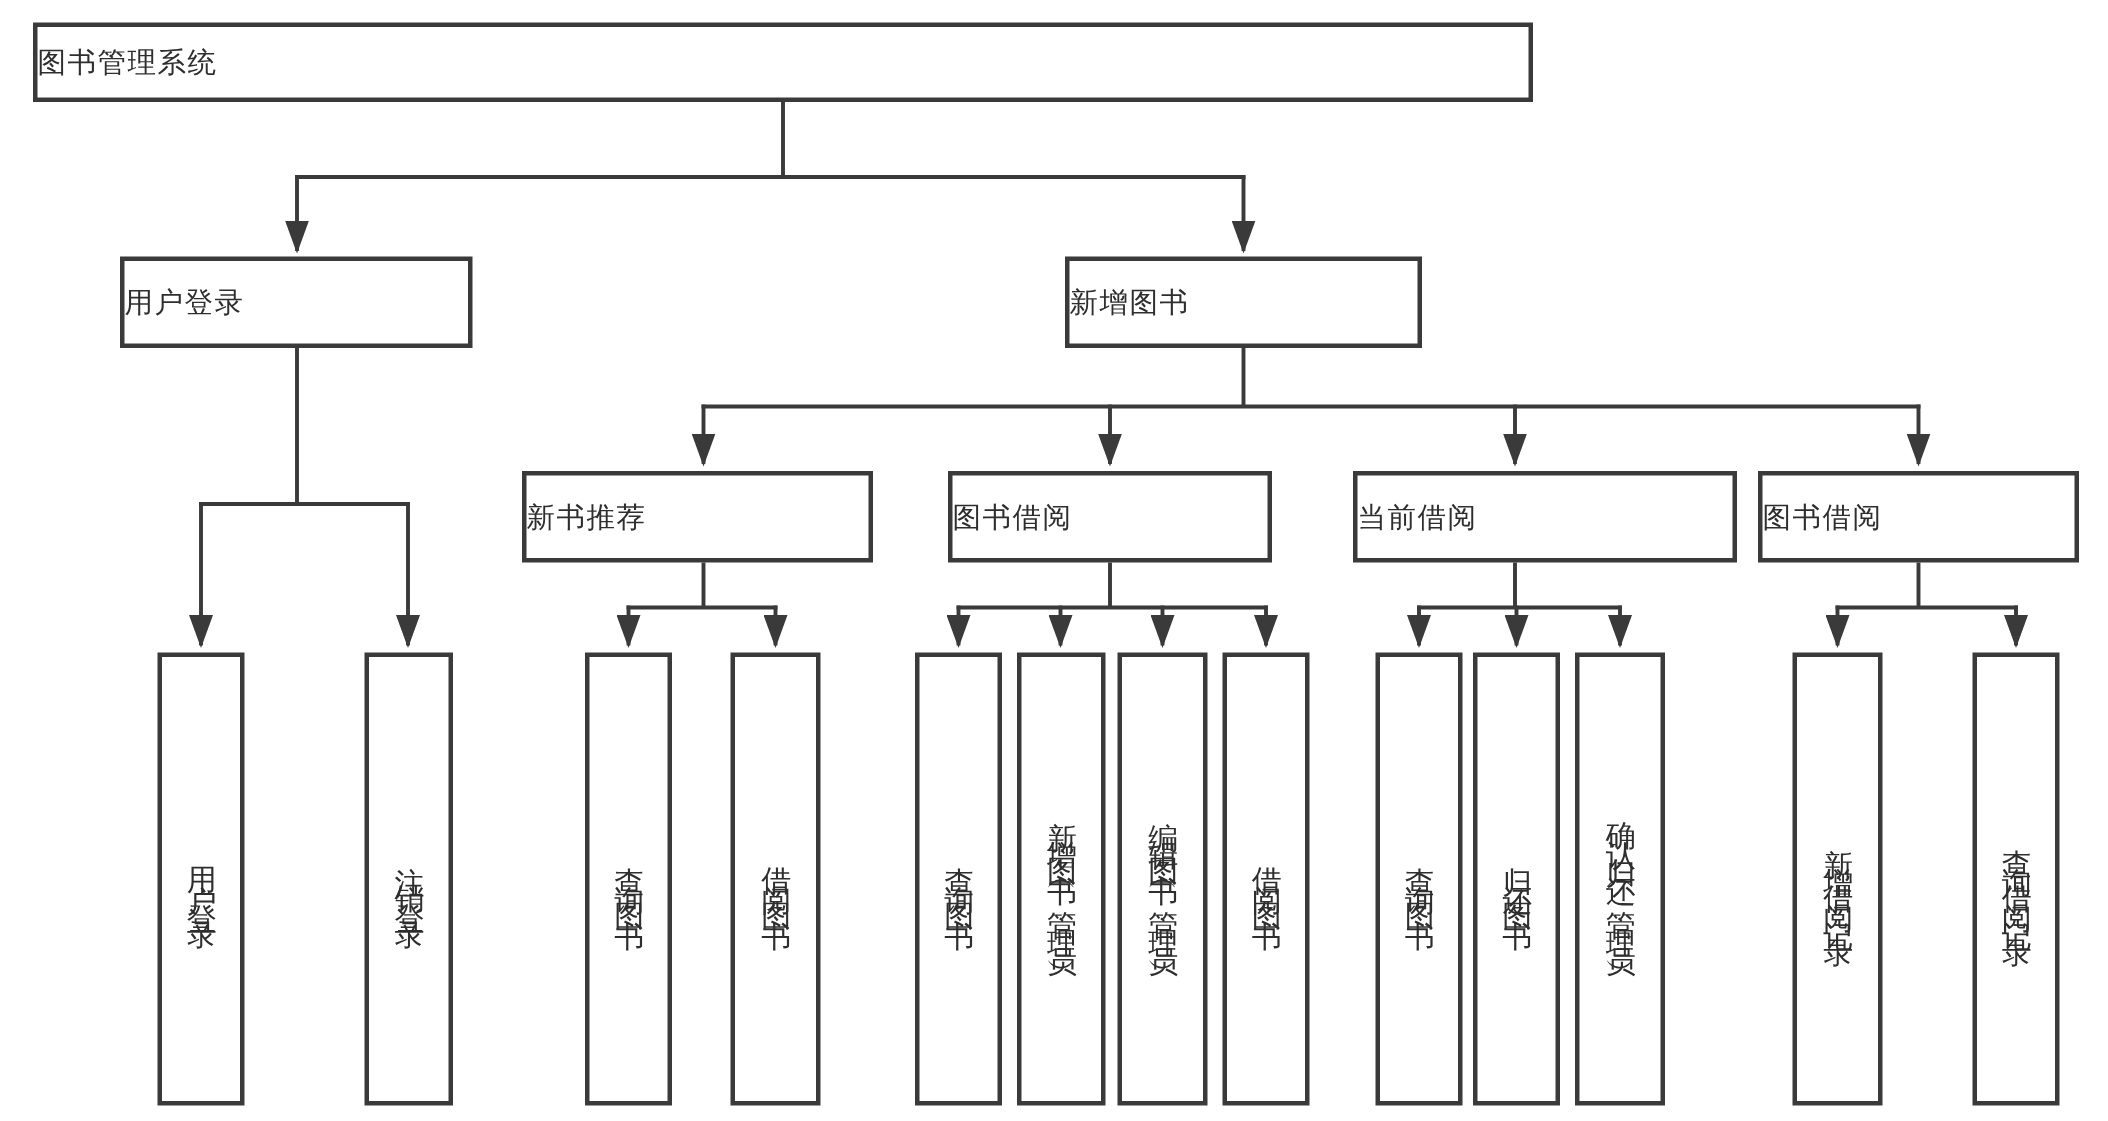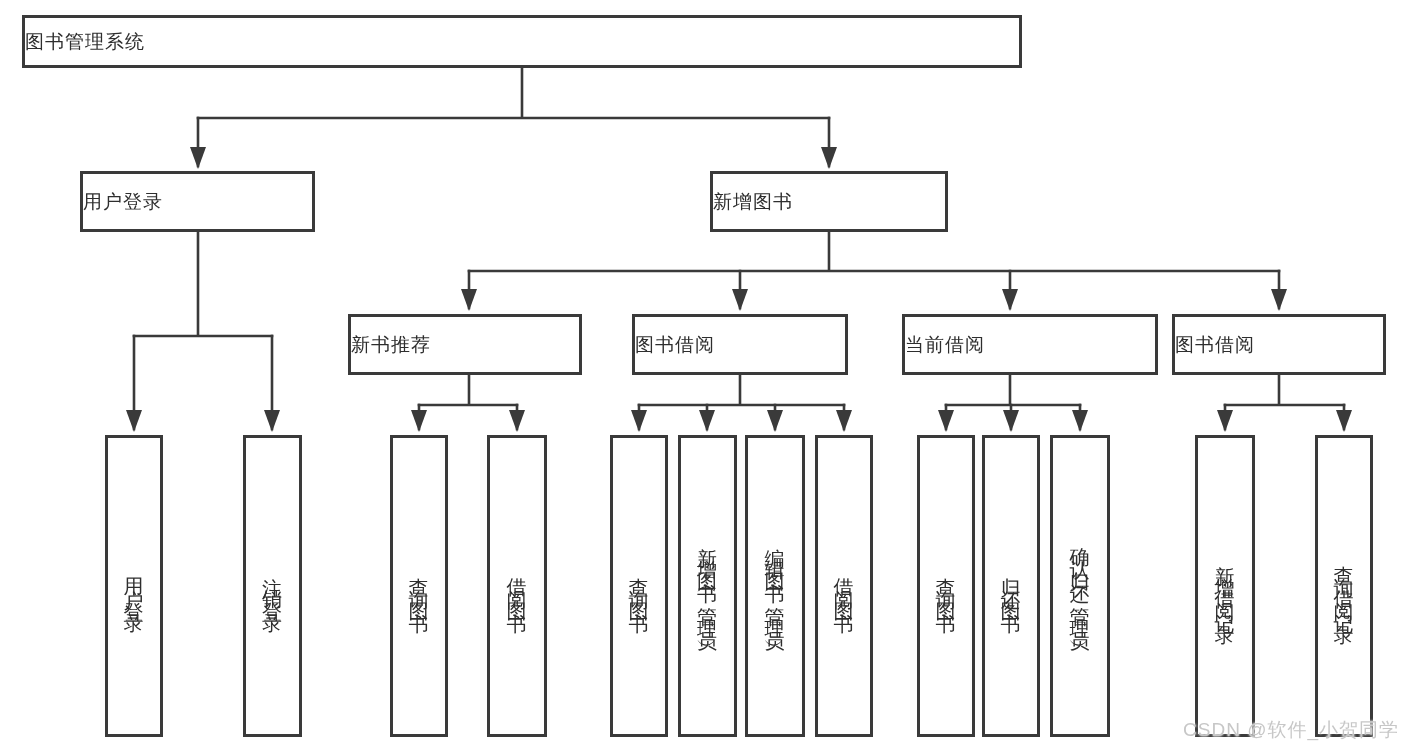--- a/index.html
+++ b/index.html
@@ -144,14 +144,13 @@
     <span class="vtext">确认归还（管理员）</span>
   </div>
 
   <div class="leaf" style="left:1195px;width:60px;">
     <span class="vtext">新增借阅记录</span>
   </div>
   <div class="leaf" style="left:1315px;width:58px;">
     <span class="vtext">查询借阅记录</span>
   </div>
 
-  <div class="watermark">CSDN @软件_小贺同学</div>
 </div>
 
 </body></html>

